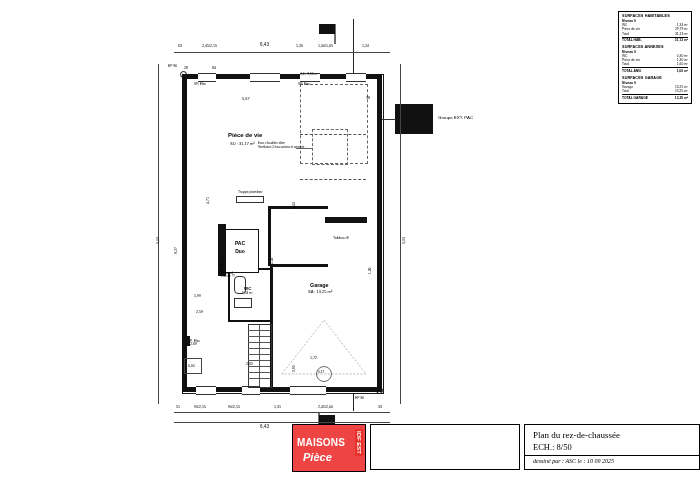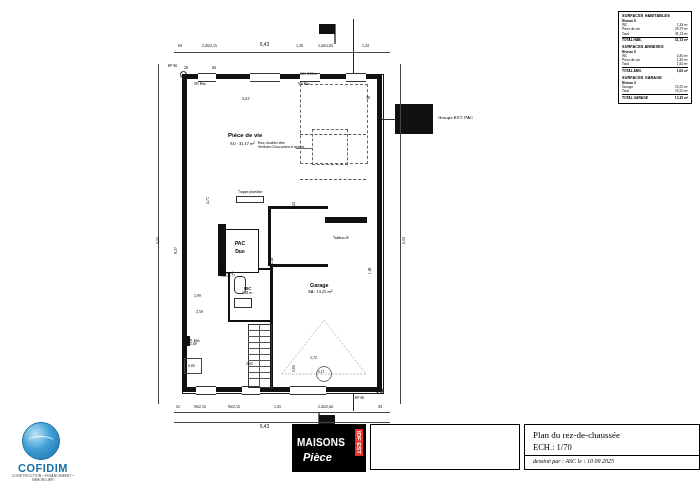--- a/index.html
+++ b/index.html
@@ -35,21 +35,21 @@
   .vert{transform:rotate(-90deg);transform-origin:0 0;white-space:nowrap;}
 
   
   #cartouche{left:8px;top:418px;width:684px;height:68px;}
   .cart-box{position:absolute;border:0.8px solid #000;box-sizing:border-box;}
   #logo-cofidim{left:0;top:4px;width:70px;height:60px;}
   #logo-sesame{left:284px;top:6px;width:72px;height:46px;}
   #blank-box{left:362px;top:6px;width:150px;height:46px;border:0.8px solid #000;}
   #title-box{left:516px;top:6px;width:176px;height:46px;border:0.8px solid #000;}
 
-  .sesame{background:#000000;color:#fff;border:1px solid #000;}
+  .sesame{background:#ef4444;color:#fff;border:1px solid #000;}
   .sesame .l1{font-size:10px;font-weight:bold;letter-spacing:.2px;}
   .sesame .l2{font-size:11px;font-weight:bold;font-style:italic;}
   .idf{position:absolute;right:2px;top:4px;background:#e8312a;color:#fff;font-size:6px;font-weight:bold;writing-mode:vertical-rl;text-orientation:mixed;padding:2px 1px;}
 
   .cofidim-disc{width:36px;height:36px;border-radius:50%;background:radial-gradient(circle at 35% 32%, #bfe3f7 0%, #3f9fd4 45%, #1b6fa8 100%);border:1px solid #1b6fa8;position:relative;}
   .cofidim-disc:after{content:"";position:absolute;left:5px;top:13px;width:26px;height:10px;border-top:1.5px solid #fff;border-radius:50%;}
   .cofidim-txt{font-size:11px;font-weight:bold;color:#1b6fa8;letter-spacing:.5px;}
   .cofidim-sub{font-size:3.4px;color:#444;letter-spacing:.2px;}
 
   .title-main{font-size:9px;font-family:"Liberation Serif",serif;}
@@ -301,37 +301,30 @@
     <div class="dimtxt" style="left:228px;top:381px;">33</div>
 
     <div class="thinline" style="left:24px;top:398px;width:216px;height:0.5px;background:#444;"></div>
     <div class="dimtxt" style="left:110px;top:400px;font-size:4.6px;">6,43</div>
     <div class="dimtxt" style="left:40px;top:318px;">2,69</div>
     <div class="dimtxt" style="left:44px;top:270px;">1,99</div>
   </div>
 
   <div class="abs" id="cartouche">
 
-    <div class="abs" id="logo-cofidim">
-      <div class="abs" style="left:14px;top:0;">
-          <div class="cofidim-disc"></div>
-        </div>
-      <div class="abs cofidim-txt" style="left:0;top:40px;width:70px;text-align:center;">COFIDIM</div>
-      <div class="abs cofidim-sub" style="left:0;top:52px;width:70px;text-align:center;">CONSTRUCTION • FINANCEMENT • IMMOBILIER</div>
-    </div>
 
     <div class="abs sesame" id="logo-sesame">
       <div class="abs" style="left:4px;top:7px;"><span class="l1">MAISONS</span></div>
       <div class="abs" style="left:10px;top:22px;"><span class="l2">Pièce</span></div>
       <div class="idf">IDF EST</div>
     </div>
 
     <div class="cart-box" id="blank-box"></div>
 
     <div class="cart-box" id="title-box">
       <div class="abs title-main" style="left:8px;top:5px;">Plan du rez-de-chaussée</div>
-      <div class="abs title-sub" style="left:8px;top:17px;">ECH.: 1/70</div>
+      <div class="abs title-sub" style="left:8px;top:17px;">ECH.: 8/50</div>
       <div class="abs foot-rule" style="left:0;top:30px;width:174px;height:0;"></div>
       <div class="abs title-foot" style="left:8px;top:33px;">dessiné par : ASC le : 10 09 2025</div>
     </div>
   </div>
 
 </div>
 
 </body></html>

